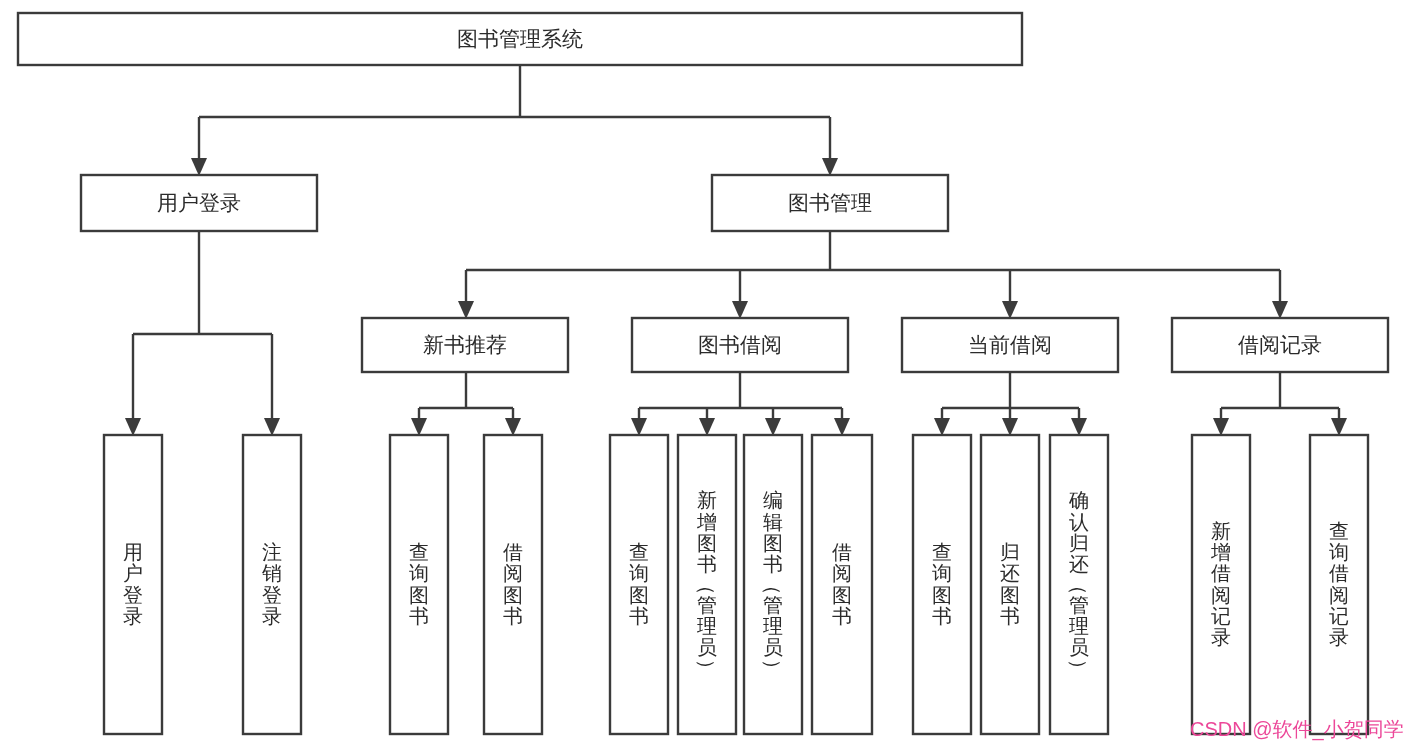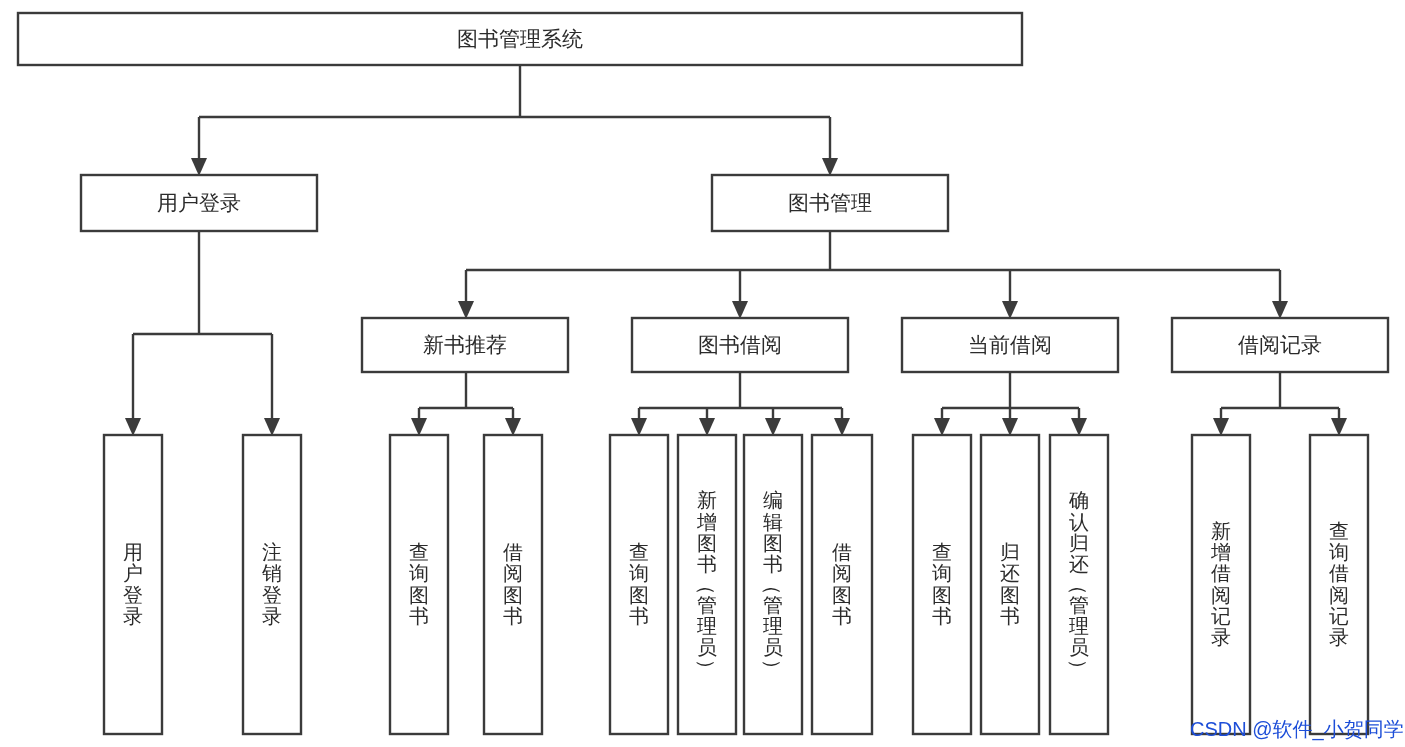--- a/index.html
+++ b/index.html
@@ -74,21 +74,21 @@
   }
   .vlabel span.rot {
     transform: rotate(90deg);
     display: block;
     line-height: 1.0;
   }
   .watermark {
     position: absolute;
     font-family: "Liberation Sans", "DejaVu Sans", sans-serif;
     font-size: 20px;
-    color: #1d4ed8;
+    color: #ec4899;
     white-space: nowrap;
     pointer-events: none;
   }
 </style>
 </head>
 <body>
 
 <div id="diagram-root">
 
   <svg id="chart-svg" viewBox="0 0 1405 747">

